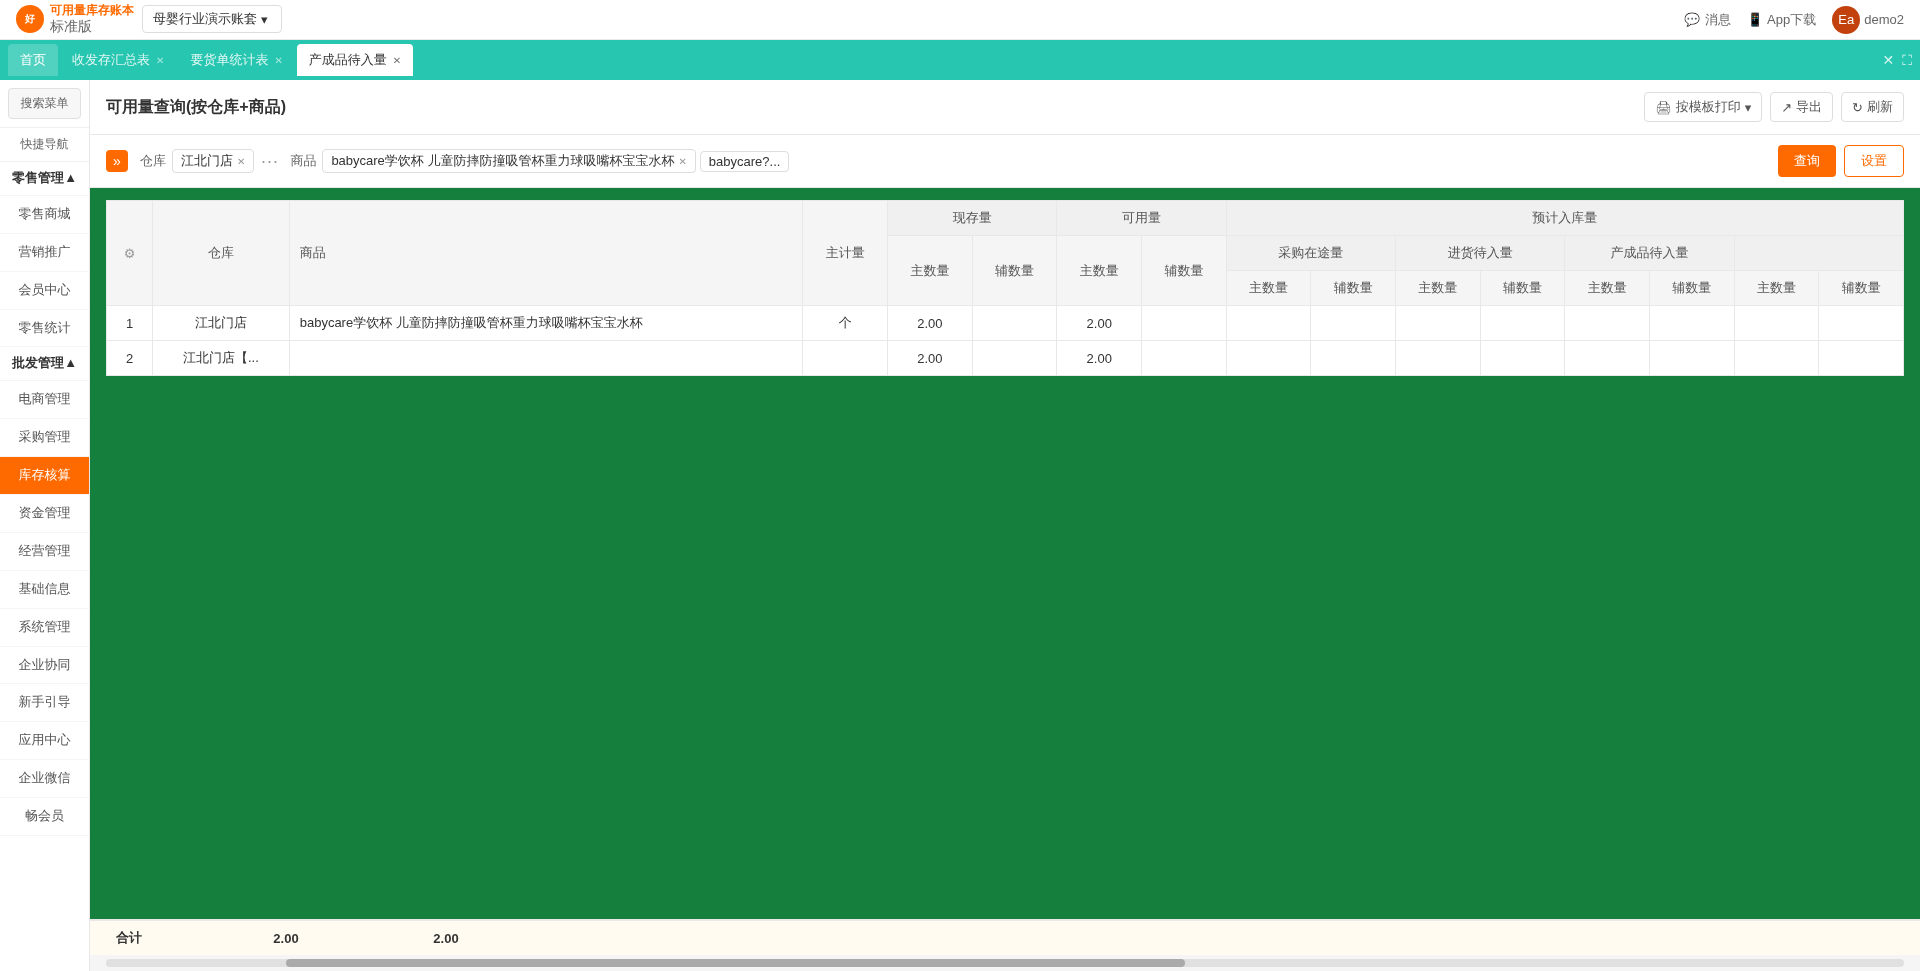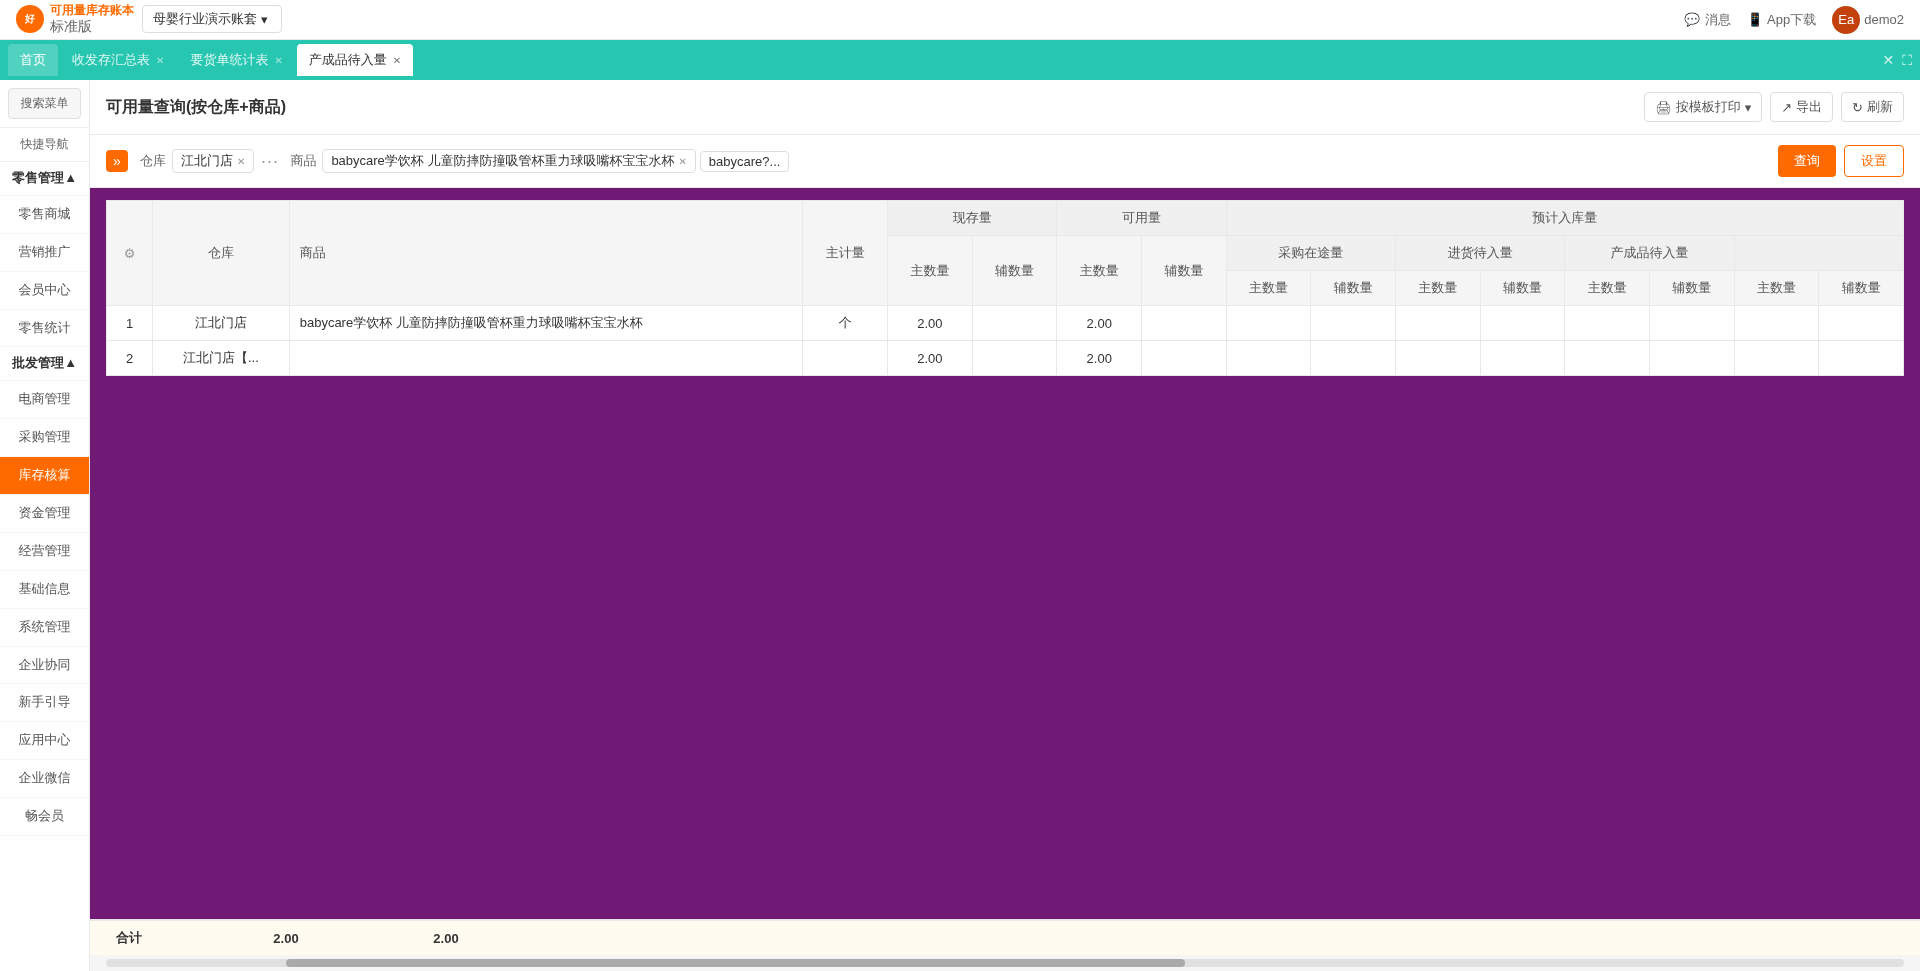--- a/index.html
+++ b/index.html
@@ -78,21 +78,21 @@
       color: #555;
       font-size: 12px;
       cursor: pointer;
       border-bottom: 1px solid #f5f5f5;
       line-height: 1.3;
     }
     .sidebar-item.active { background: #ff6a00; color: white; }
     .sidebar-item.section-header { display: flex; align-items: center; justify-content: space-between; padding: 8px 12px; font-weight: bold; color: #333; }
 
     
-    .content { flex: 1; display: flex; flex-direction: column; overflow: hidden; background: #701a75; }
+    .content { flex: 1; display: flex; flex-direction: column; overflow: hidden; background: #15803d; }
     .page-header {
       background: #fff;
       padding: 12px 16px;
       border-bottom: 1px solid #e8e8e8;
       display: flex;
       align-items: center;
       justify-content: space-between;
       flex-shrink: 0;
     }
     .page-title { font-size: 16px; font-weight: bold; color: #333; }

